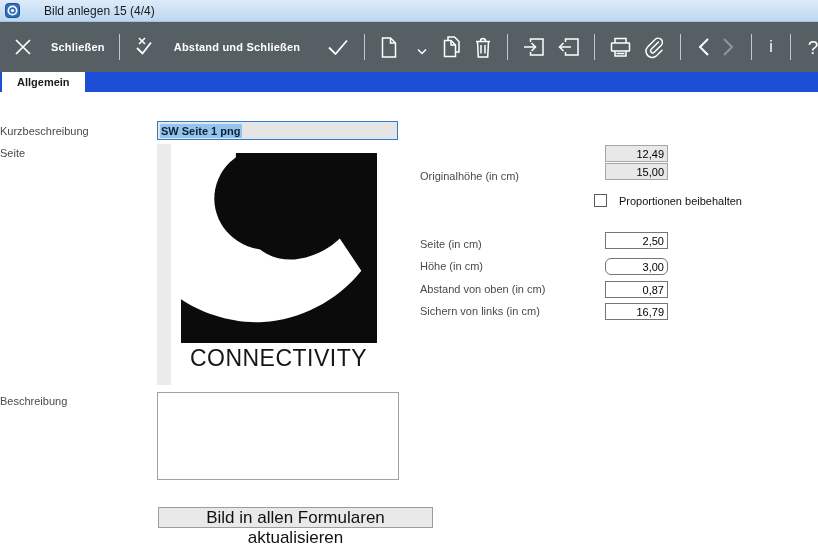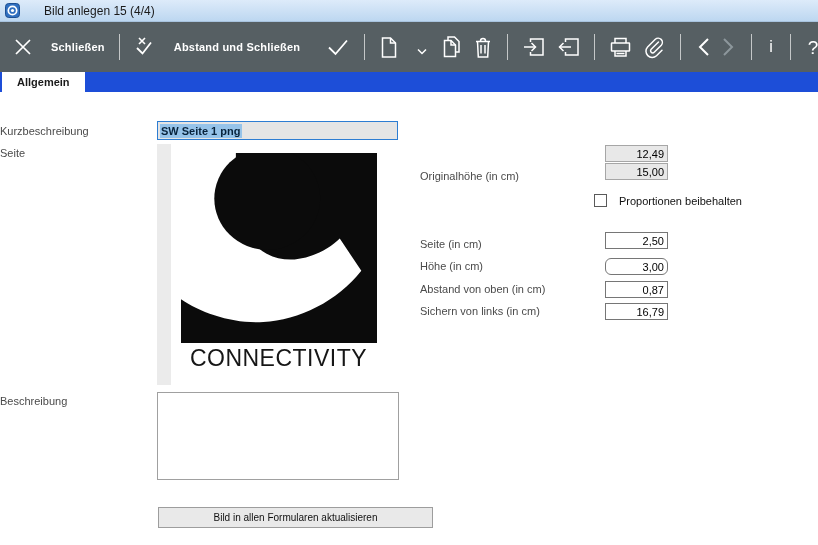--- a/index.html
+++ b/index.html
@@ -64,21 +64,21 @@
   }
 
   .descbox {
     left:157px; top:300px; width:242px; height:88px;
     border:1px solid #a0a0a0; background:#fff; resize:none;
     font-family:"Liberation Sans",sans-serif; font-size:11px;
   }
 
   .update-btn {
     left:158px; top:415px; width:275px; height:21px;
-    background:#e9e9e9; border:1px solid #9d9d9d; font-size:10px; color:#111;
+    background:#e9e9e9; border:1px solid #9d9d9d; font-size:17px; color:#111;
     font-family:"Liberation Sans",sans-serif; cursor:pointer;
   }
 
   .numfield {
     left:605px; width:63px; height:17px; border:1px solid #767676; background:#fff;
     font-size:11px; color:#000; text-align:right; padding:0 3px 0 0;
     font-family:Liberation Sans, sans-serif;
   }
   .numfield.readonly { background:#e8e8e8; border-color:#a6a6a6; }
 

